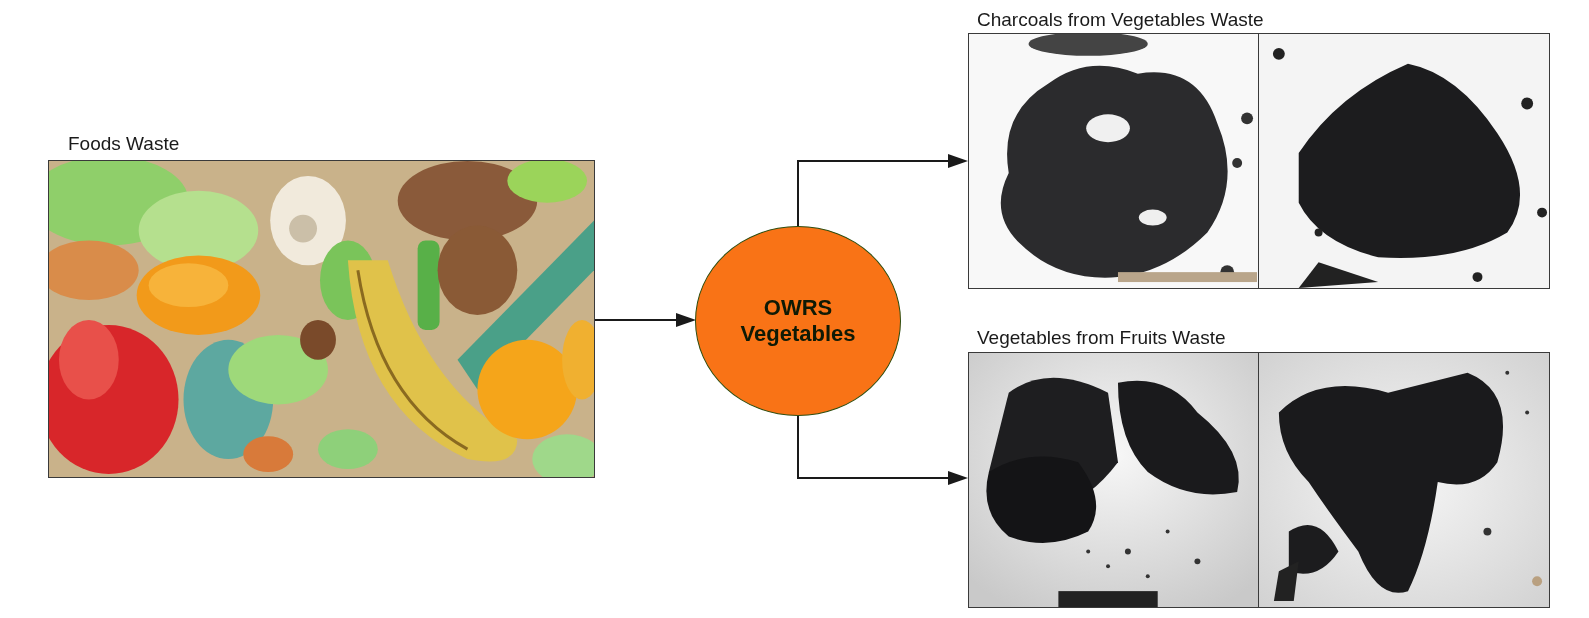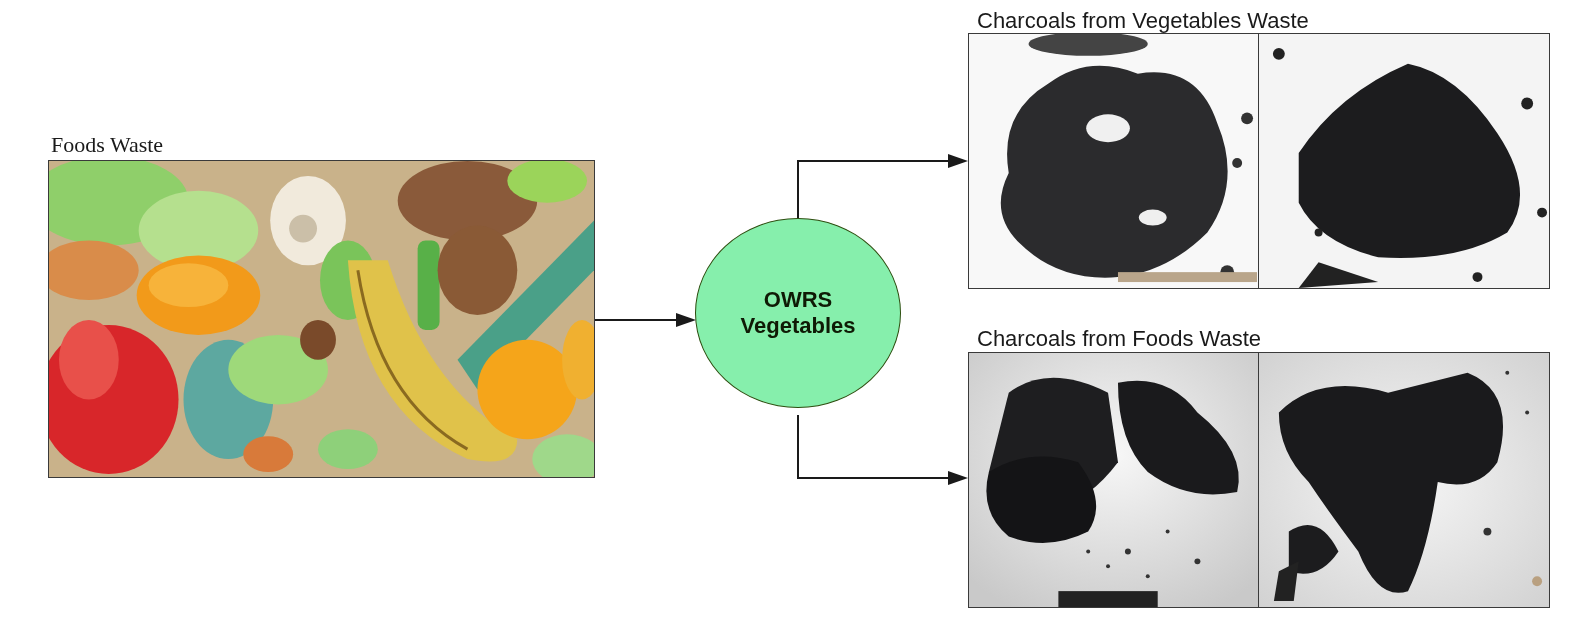--- a/index.html
+++ b/index.html
@@ -1,18 +1,18 @@
 <!DOCTYPE html>
 <html><head>
   <meta charset="utf-8">
   <style>
     html, body { margin: 0; padding: 0; background: #ffffff; }
     body { width: 1589px; height: 618px; position: relative; overflow: hidden;
            font-family: "Liberation Sans", "DejaVu Sans", sans-serif; }
-    .label { position: absolute; font-size: 22px; color: #1a1a1a; white-space: nowrap; line-height: 1; }
+    .label { position: absolute; font-size: 19px; color: #1a1a1a; white-space: nowrap; line-height: 1; }
     .photo { position: absolute; border: 1.5px solid #3a3a3a; box-sizing: border-box; overflow: hidden; background: #f4f4f4; }
     .photo svg { width: 100%; height: 100%; display: block; }
     .node { position: absolute; border-radius: 50%; border: 1.5px solid #2d4d0f; box-sizing: border-box;
             display: flex; flex-direction: column; align-items: center; justify-content: center; }
     .node span { font-weight: bold; font-size: 22px; color: #0f1a05; line-height: 1.2; }
     svg.connectors { position: absolute; left: 0; top: 0; width: 1589px; height: 618px; pointer-events: none; }
   </style>
 </head>
 <body>
 
@@ -30,21 +30,21 @@
   <g>
     <polyline points="798,226 798,161 955,161" fill="none" stroke="#1a1a1a" stroke-width="2"></polyline>
     <path d="M948,154 L968,161 L948,168 Z" fill="#1a1a1a"></path>
   </g>
   <g>
     <polyline points="798,415 798,478 955,478" fill="none" stroke="#1a1a1a" stroke-width="2"></polyline>
     <path d="M948,471 L968,478 L948,485 Z" fill="#1a1a1a"></path>
   </g>
 </svg>
 
-<div class="label" style="left:51px; top:134px;font-family:Liberation Serif, serif;">Foods Waste</div>
+<div class="label" style="left:68px; top:134px;">Foods Waste</div>
 <div class="photo" style="left:48px; top:160px; width:547px; height:318px;">
   <svg viewBox="0 0 547 318" preserveAspectRatio="none">
     <rect width="547" height="318" fill="#c9b28a"></rect>
     <ellipse cx="60" cy="40" rx="80" ry="45" fill="#8fcf6a"></ellipse>
     <ellipse cx="150" cy="70" rx="60" ry="40" fill="#b5e08e"></ellipse>
     <ellipse cx="420" cy="40" rx="70" ry="40" fill="#8a5a3a"></ellipse>
     <ellipse cx="500" cy="20" rx="40" ry="22" fill="#9bd45a"></ellipse>
     <ellipse cx="40" cy="110" rx="50" ry="30" fill="#d98c4a"></ellipse>
     <ellipse cx="260" cy="60" rx="38" ry="45" fill="#f1eadc"></ellipse>
     <circle cx="255" cy="68" r="14" fill="#cbbfa8"></circle>
@@ -62,21 +62,21 @@
     <ellipse cx="430" cy="110" rx="40" ry="45" fill="#8a5a36"></ellipse>
     <path d="M410,200 L547,60 L547,110 L430,230 Z" fill="#4aa088"></path>
     <ellipse cx="480" cy="230" rx="50" ry="50" fill="#f5a51a"></ellipse>
     <ellipse cx="535" cy="200" rx="20" ry="40" fill="#f0b030"></ellipse>
     <ellipse cx="520" cy="300" rx="35" ry="25" fill="#9fd88a"></ellipse>
     <ellipse cx="220" cy="295" rx="25" ry="18" fill="#d87a3a"></ellipse>
     <ellipse cx="300" cy="290" rx="30" ry="20" fill="#8ed07a"></ellipse>
   </svg>
 </div>
 
-<div class="node" style="left:695px; top:218px; width:206px; height:190px; background:#86efac;align-items:center;">
+<div class="node" style="left:695px; top:226px; width:206px; height:190px; background:#f97316;align-items:center;">
   <span>OWRS</span>
   <span>Vegetables</span>
 </div>
 
 <div class="label" style="left:977px; top:10px;">Charcoals from Vegetables Waste</div>
 <div class="photo" style="left:968px; top:33px; width:292px; height:256px; background:#f7f7f7;">
   <svg viewBox="0 0 292 256" preserveAspectRatio="none">
     <rect width="292" height="256" fill="#f8f8f8"></rect>
     <path d="M40,140 Q30,80 80,50 Q120,20 170,40 Q230,30 250,90 Q275,150 240,200 Q200,240 150,245 Q90,250 50,210 Q20,180 40,140 Z" fill="#2b2b2d"></path>
     <ellipse cx="140" cy="95" rx="22" ry="14" fill="#f0f0f0"></ellipse>
@@ -94,21 +94,21 @@
     <path d="M40,120 Q80,60 150,30 Q200,40 240,100 Q280,160 250,200 Q200,230 120,225 Q60,210 40,170 Z" fill="#1c1c1e"></path>
     <path d="M60,230 L120,250 L40,256 Z" fill="#222"></path>
     <circle cx="270" cy="70" r="6" fill="#222"></circle>
     <circle cx="20" cy="20" r="6" fill="#222"></circle>
     <circle cx="60" cy="200" r="4" fill="#222"></circle>
     <circle cx="220" cy="245" r="5" fill="#222"></circle>
     <circle cx="285" cy="180" r="5" fill="#222"></circle>
   </svg>
 </div>
 
-<div class="label" style="left:977px; top:328px;">Charcoals from Foods Waste</div>
+<div class="label" style="left:977px; top:328px;">Vegetables from Fruits Waste</div>
 <div class="photo" style="left:968px; top:352px; width:292px; height:256px;">
   <svg viewBox="0 0 292 256" preserveAspectRatio="none">
     <defs>
       <radialGradient id="clothA" cx="50%" cy="40%" r="70%">
         <stop offset="0%" stop-color="#f7f7f7"></stop>
         <stop offset="100%" stop-color="#c9c9c9"></stop>
       </radialGradient>
     </defs>
     <rect width="292" height="256" fill="url(#clothA)"></rect>
     <path d="M40,40 Q80,10 140,40 L150,110 Q120,150 80,160 Q30,150 20,120 Z" fill="#1e1e20"></path>

